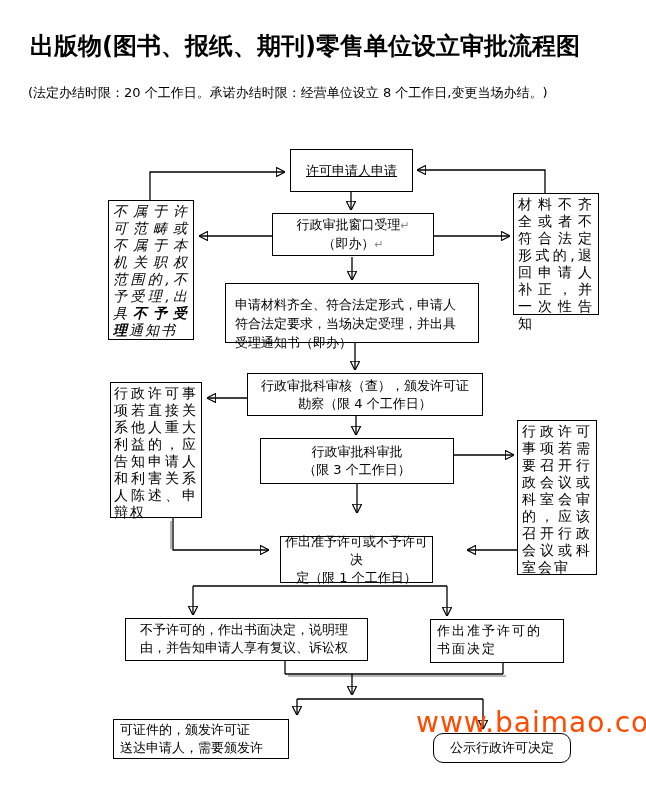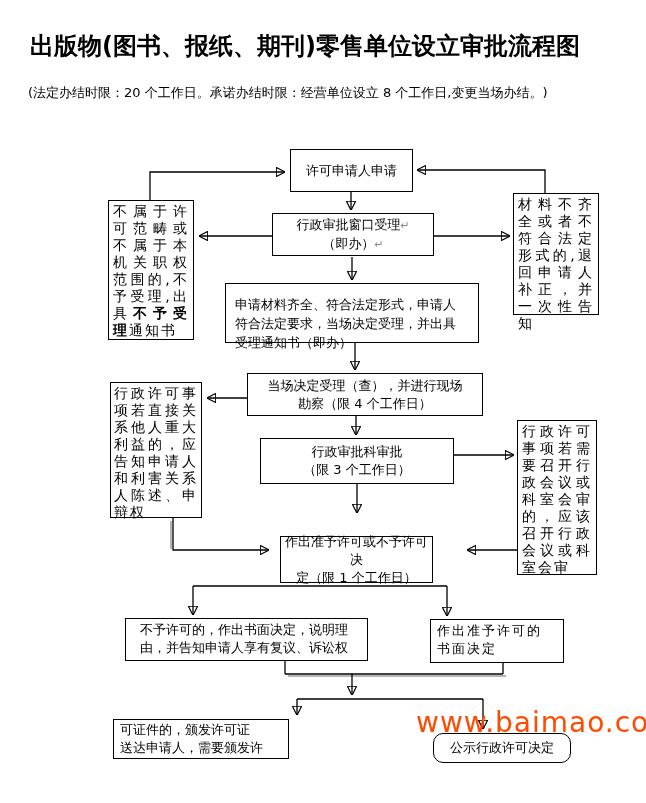--- a/index.html
+++ b/index.html
@@ -56,48 +56,48 @@
     <path d="M285,660 L285,674"></path>
     <path d="M503,662 L503,674"></path>
     <path class="shadow" d="M288,676 L506,676"></path>
     <path d="M285,674 L503,674"></path>
     <path d="M352,674 L352,694" marker-end="url(#arr)"></path>
     <path d="M297,699 L483,699"></path>
     <path d="M297,699 L297,714" marker-end="url(#arr)"></path>
     <path d="M483,699 L483,728" marker-end="url(#arr)"></path>
   </svg>
 
-  <div class="box center" style="left:290px;top:149px;width:123px;height:43px;">
+  <div class="box center" style="left:290px;top:149px;width:123px;height:43px;text-decoration:underline;">
     <span>许可申请人申请</span>
   </div>
 
   <div class="box center" style="left:272px;top:213px;width:162px;height:43px;">
     <div>
       <span>行政审批窗口受理</span><span class="ret">↵</span><br>
       <span>（即办）</span><span class="ret">↵</span>
     </div>
   </div>
 
-  <div class="box tall" style="left:108px;top:200px;width:86px;height:140px;">
+  <div class="box tall" style="left:108px;top:200px;width:86px;height:140px;font-style:italic;">
     <span>不属于许可范畴或不属于本机关职权范围的,不予受理,出具</span><b>不予受理</b><span>通知书</span>
   </div>
 
   <div class="box tall" style="left:513px;top:193px;width:86px;height:122px;">
     <span>材料不齐全或者不符合法定形式的,退回申请人补正，并一次性告知</span>
   </div>
 
   <div class="box lines" style="left:225px;top:283px;width:254px;height:60px;line-height:19px;padding:11px 9px;">
     <span class="line">申请材料齐全、符合法定形式，申请人</span>
     <span class="line">符合法定要求，当场决定受理，并出具</span>
     <span class="line">受理通知书（即办）</span>
   </div>
 
   <div class="box center" style="left:247px;top:373px;width:236px;height:43px;">
     <div>
-      <span class="line">当场决定受理（查），并进行现场</span>
+      <span class="line">行政审批科审核（查），颁发许可证</span>
       <span class="line">勘察（限 4 个工作日）</span>
     </div>
   </div>
 
   <div class="box tall" style="left:110px;top:382px;width:92px;height:136px;padding:2px 3px;">
     <span>行政许可事项若直接关系他人重大利益的，应告知申请人和利害关系人陈述、申辩权</span>
   </div>
 
   <div class="box center" style="left:260px;top:438px;width:194px;height:46px;align-items:center;">
     <div>

